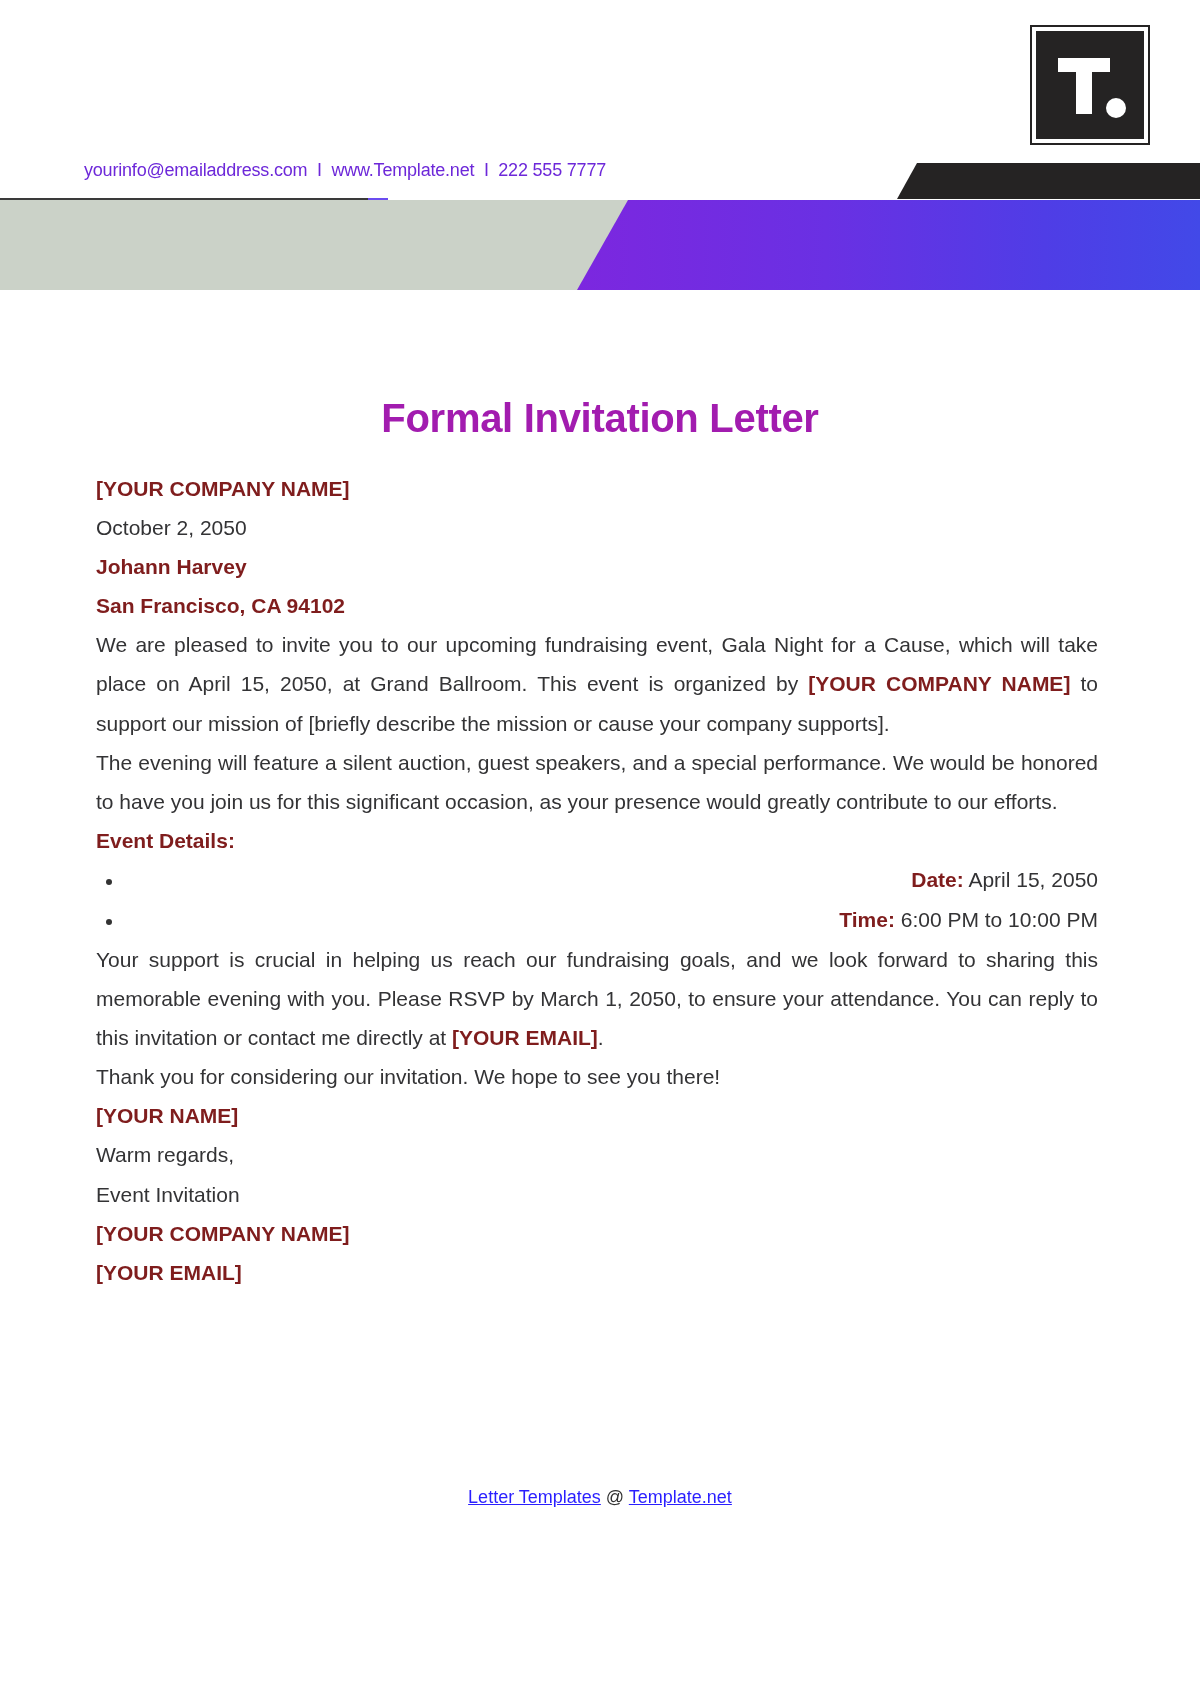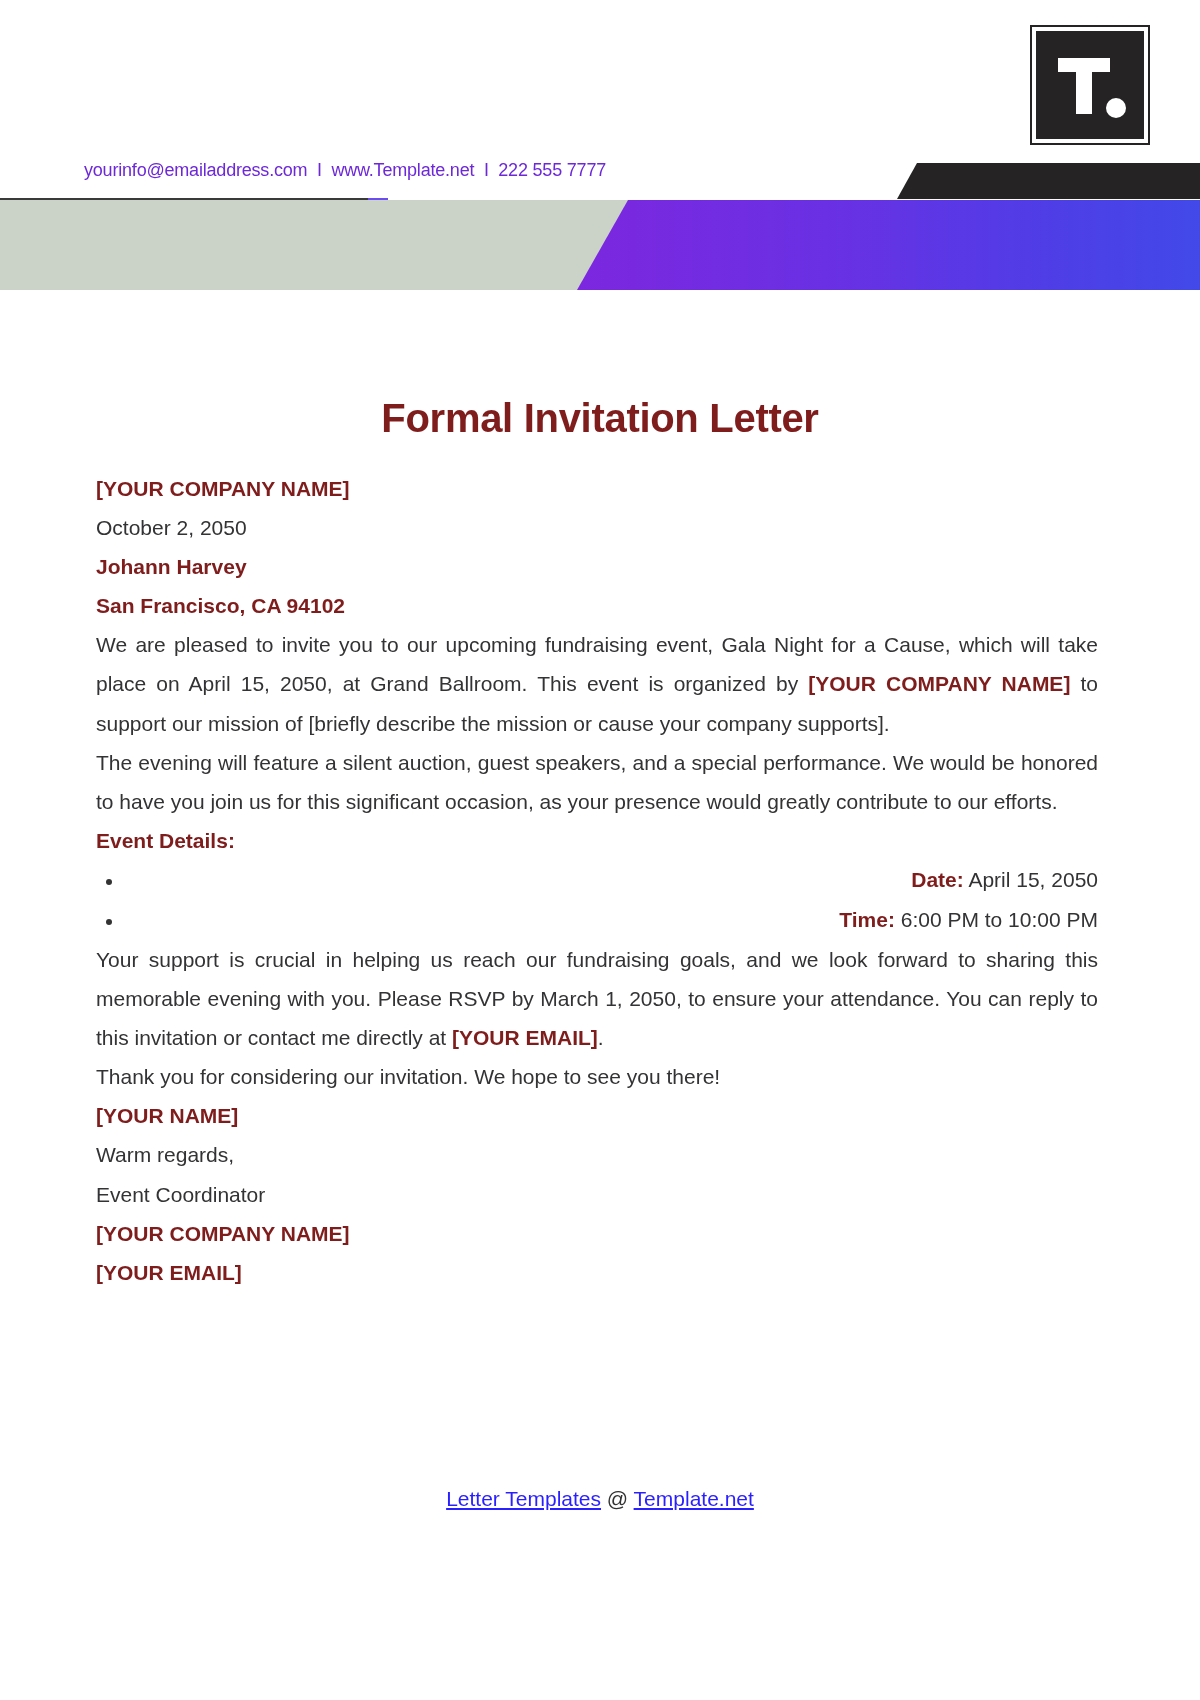--- a/index.html
+++ b/index.html
@@ -37,37 +37,37 @@
   .grey-band { left: 0; top: 200px; width: 640px; height: 90px; background: #cbd2c8; }
   .grad-band {
     left: 577px; top: 200px; width: 623px; height: 90px;
     background: linear-gradient(90deg, #7c27df 0%, #6a30e3 40%, #4f3de6 75%, #4249e8 100%);
     clip-path: polygon(51px 0, 623px 0, 623px 90px, 0 90px);
   }
 
   
   .title {
     left: 0; width: 1200px; top: 396px; text-align: center;
-    font-size: 40px; font-weight: bold; color: #7f1d1d; letter-spacing: -0.3px;
+    font-size: 40px; font-weight: bold; color: #a21caf; letter-spacing: -0.3px;
   }
   .body {
     left: 96px; top: 469px; width: 1002px;
     font-size: 21px; line-height: 39.1px; color: #333335;
   }
   .body p { margin: 0; }
   .body b { color: #7f1d1d; }
   .justify { text-align: justify; }
   .bullets { margin: 0; padding: 0; list-style: none; text-align: right; }
   .bullets li { position: relative; padding-left: 24px; line-height: 40px; }
   .bullets li::before {
     content: ""; position: absolute; left: 10px; top: 19px; width: 6px; height: 6px;
     border-radius: 50%; background: #333;
   }
   .footer {
-    left: 0; width: 1200px; top: 1487px; text-align: center; font-size: 21px; color: #333;
+    left: 0; width: 1200px; top: 1487px; text-align: center; font-size: 18px; color: #333;
   }
   .footer a { color: #2a1fff; text-decoration: underline; }
 </style>
 </head>
 <body>
 
 <div class="abs logo">
   <div class="logo-inner">
     <div class="logo-t-bar"></div>
     <div class="logo-t-stem"></div>
@@ -99,20 +99,20 @@
   <ul class="bullets">
     <li><b>Date:</b><span> April 15, 2050</span><b></b></li>
     <li><b>Time:</b><span> 6:00 PM to 10:00 PM</span><b></b></li>
   </ul>
 
   <p class="justify"><span>Your support is crucial in helping us reach our fundraising goals, and we look forward to sharing this memorable evening with you. Please RSVP by March 1, 2050, to ensure your attendance. You can reply to this invitation or contact me directly at </span><b>[YOUR EMAIL]</b><span>.</span></p>
 
   <p>Thank you for considering our invitation. We hope to see you there!</p>
   <p><b>[YOUR NAME]</b></p>
   <p>Warm regards,</p>
-  <p>Event Coordinator</p>
+  <p>Event Invitation</p>
   <p><b>[YOUR COMPANY NAME]</b></p>
   <p><b>[YOUR EMAIL]</b></p>
 </div>
 
 <div class="abs footer">
   <a href="#">Letter Templates</a><span> @ </span><a href="#">Template.net</a>
 </div>
 
 </body></html>

